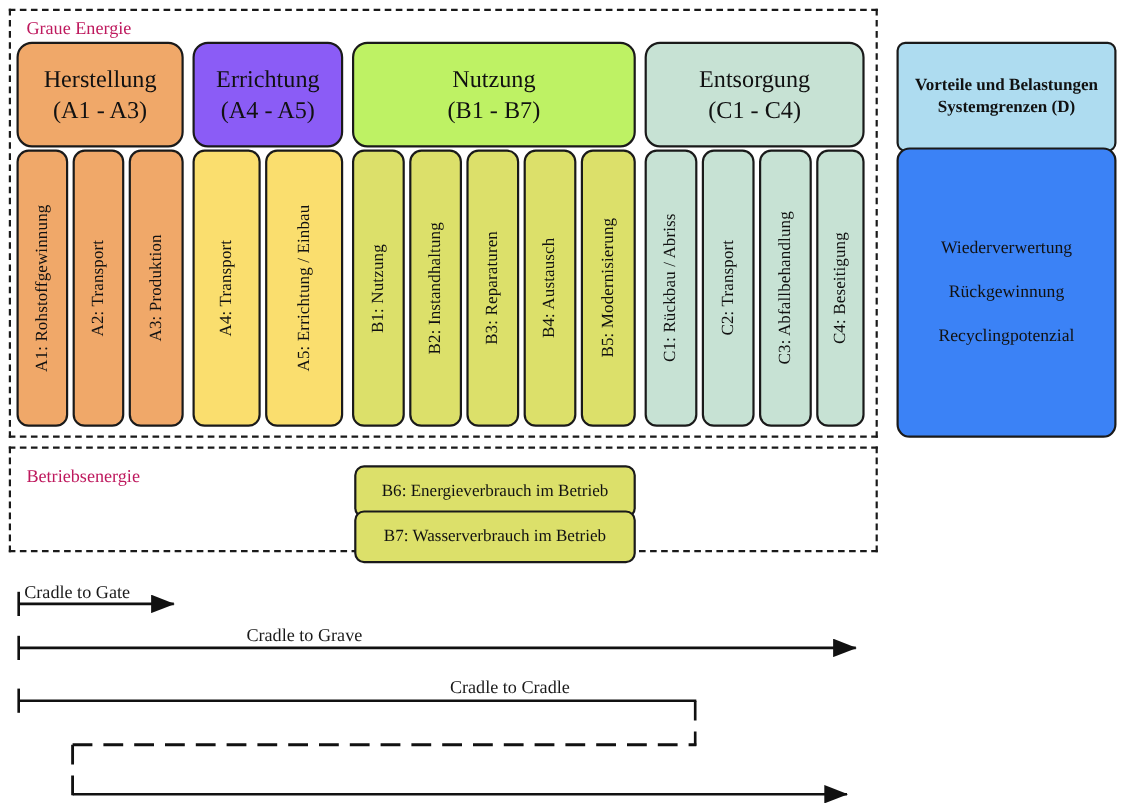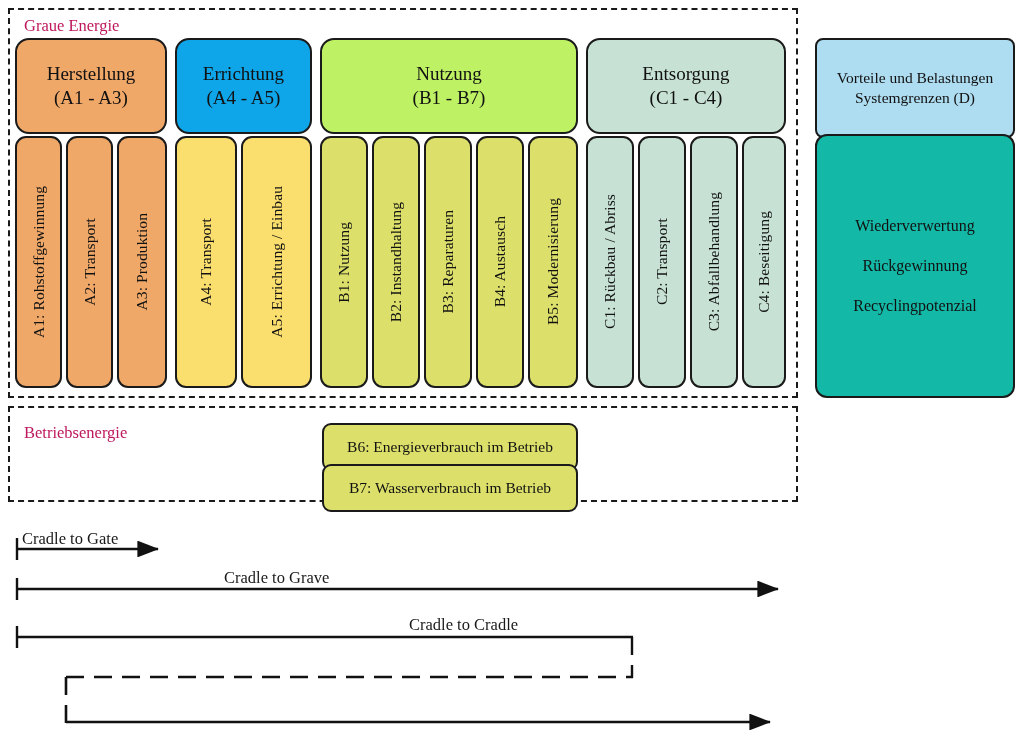--- a/index.html
+++ b/index.html
@@ -46,21 +46,21 @@
     align-items: center;
     justify-content: center;
     text-align: center;
   }
 
   
   .phase-box {
     top: 38px;
     height: 96px;
     border-radius: 14px;
-    font-size: 19px;
+    font-size: 22px;
     line-height: 1.28;
   }
   .phase-box .phase-text { display: block; }
 
   
   .module-box {
     top: 136px;
     height: 252px;
     border-radius: 11px;
   }
@@ -71,20 +71,21 @@
     line-height: 1;
     white-space: nowrap;
     letter-spacing: 0.1px;
   }
 
   
   #benefits-header-box {
     left: 815px; top: 38px; width: 200px; height: 100px;
     font-size: 15.5px; line-height: 1.3;
     border-radius: 8px;
+    font-weight: bold;
   }
   #benefits-body-box {
     left: 815px; top: 134px; width: 200px; height: 264px;
     border-radius: 12px;
     flex-direction: column;
     font-size: 16px;
   }
   #benefits-body-box .benefit-line { margin: 11px 0; }
 
   
@@ -116,21 +117,21 @@
 
 <div class="dashed-frame" id="graue-energie-frame"></div>
 <div class="frame-caption" id="graue-energie-label">Graue Energie</div>
 
 <div class="box phase-box" id="phase-herstellung" style="left: 15px; width: 152px; background: rgb(240, 168, 105);">
   <span>
     <span class="phase-text">Herstellung</span>
     <span class="phase-text">(A1 - A3)</span>
   </span>
 </div>
-<div class="box phase-box" id="phase-errichtung" style="left: 175px; width: 137px; background: #0ea5e9;">
+<div class="box phase-box" id="phase-errichtung" style="left: 175px; width: 137px; background: #8b5cf6;">
   <span>
     <span class="phase-text">Errichtung</span>
     <span class="phase-text">(A4 - A5)</span>
   </span>
 </div>
 <div class="box phase-box" id="phase-nutzung" style="left: 320px; width: 258px; background: #bef264;">
   <span>
     <span class="phase-text">Nutzung</span>
     <span class="phase-text">(B1 - B7)</span>
   </span>
@@ -184,21 +185,21 @@
 <div class="box module-box" id="module-C4" style="left: 742px; width: 44px; background: rgb(199, 226, 212);">
   <span class="vlabel">C4: Beseitigung</span>
 </div>
 
 <div class="box" id="benefits-header-box" style="background: rgb(174, 220, 240);">
   <span>
     <span style="display:block">Vorteile und Belastungen</span>
     <span style="display:block">Systemgrenzen  (D)</span>
   </span>
 </div>
-<div class="box" id="benefits-body-box" style="background: #14b8a6;">
+<div class="box" id="benefits-body-box" style="background: #3b82f6;">
   <span class="benefit-line">Wiederverwertung</span>
   <span class="benefit-line">Rückgewinnung</span>
   <span class="benefit-line">Recyclingpotenzial</span>
 </div>
 
 <div class="dashed-frame" id="betriebsenergie-frame"></div>
 <div class="frame-caption" id="betriebsenergie-label">Betriebsenergie</div>
 
 <div class="box pill-box" id="b6-box" style="background: rgb(220, 224, 106);">
   <span>B6: Energieverbrauch im Betrieb</span>

